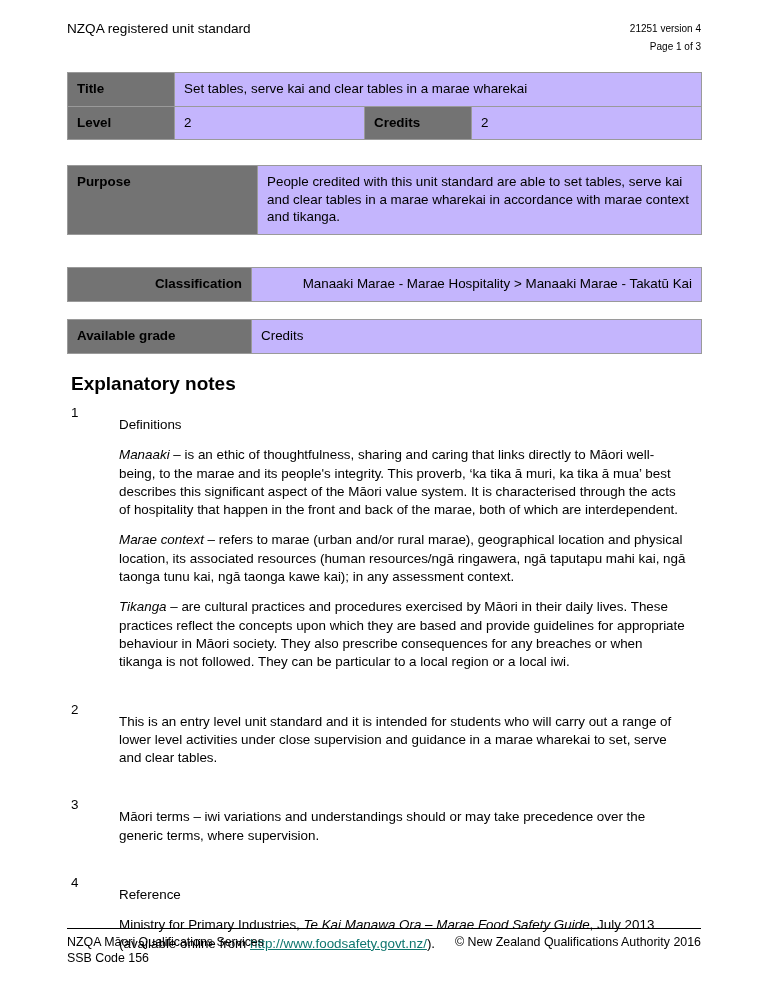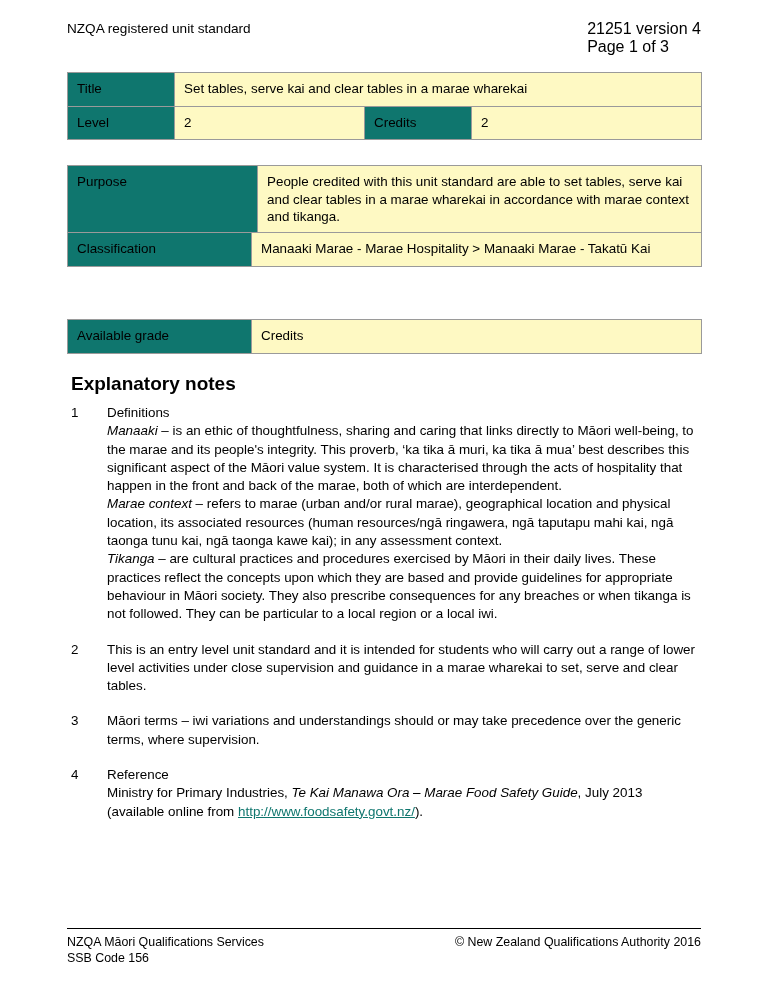--- a/index.html
+++ b/index.html
@@ -38,51 +38,52 @@
     left: 0;
     top: 0;
     font-size: 13.6px;
     line-height: 18px;
     white-space: nowrap;
   }
   .doc-header .hdr-right {
     position: absolute;
     right: 0;
     top: 0;
-    font-size: 16px;
+    text-align: right;
+    font-size: 10px;
     line-height: 18px;
     white-space: nowrap;
   }
 
   
   .info-table {
     position: absolute;
     left: 67px;
     width: 634px;
     border-collapse: collapse;
     table-layout: fixed;
     font-size: 13.4px;
   }
   .info-table td {
     border: 1px solid #9a9a9a;
     padding: 7px 9px 8px 9px;
     vertical-align: top;
     line-height: 17.5px;
   }
   .info-table td.lbl {
-    background: #0f766e;
-    font-weight: normal;
+    background: #737373;
+    font-weight: bold;
   }
   .info-table td.val {
-    background: #fef9c3;
+    background: #c4b5fd;
   }
 
   #table-title   { top: 72px; }
   #table-purpose { top: 165px; }
-  #table-class   { top: 232px; }
+  #table-class   { top: 267px; text-align: right; }
   #table-grade   { top: 319px; }
 
   
   .notes-heading {
     position: absolute;
     left: 71px;
     top: 373px;
     font-weight: bold;
     font-size: 19px;
   }
@@ -103,21 +104,21 @@
     font-size: 13.4px;
     line-height: 18.3px;
   }
   .note-body {
     flex: 1 1 auto;
     font-size: 13.4px;
     line-height: 18.3px;
     text-align: left;
   }
   .note-body p {
-    margin: 0;
+    margin: 12px;
   }
   .it { font-style: italic; }
   a.doclink {
     color: #0f766e;
     text-decoration: underline;
   }
 
   
   .footer-rule {
     position: absolute;

